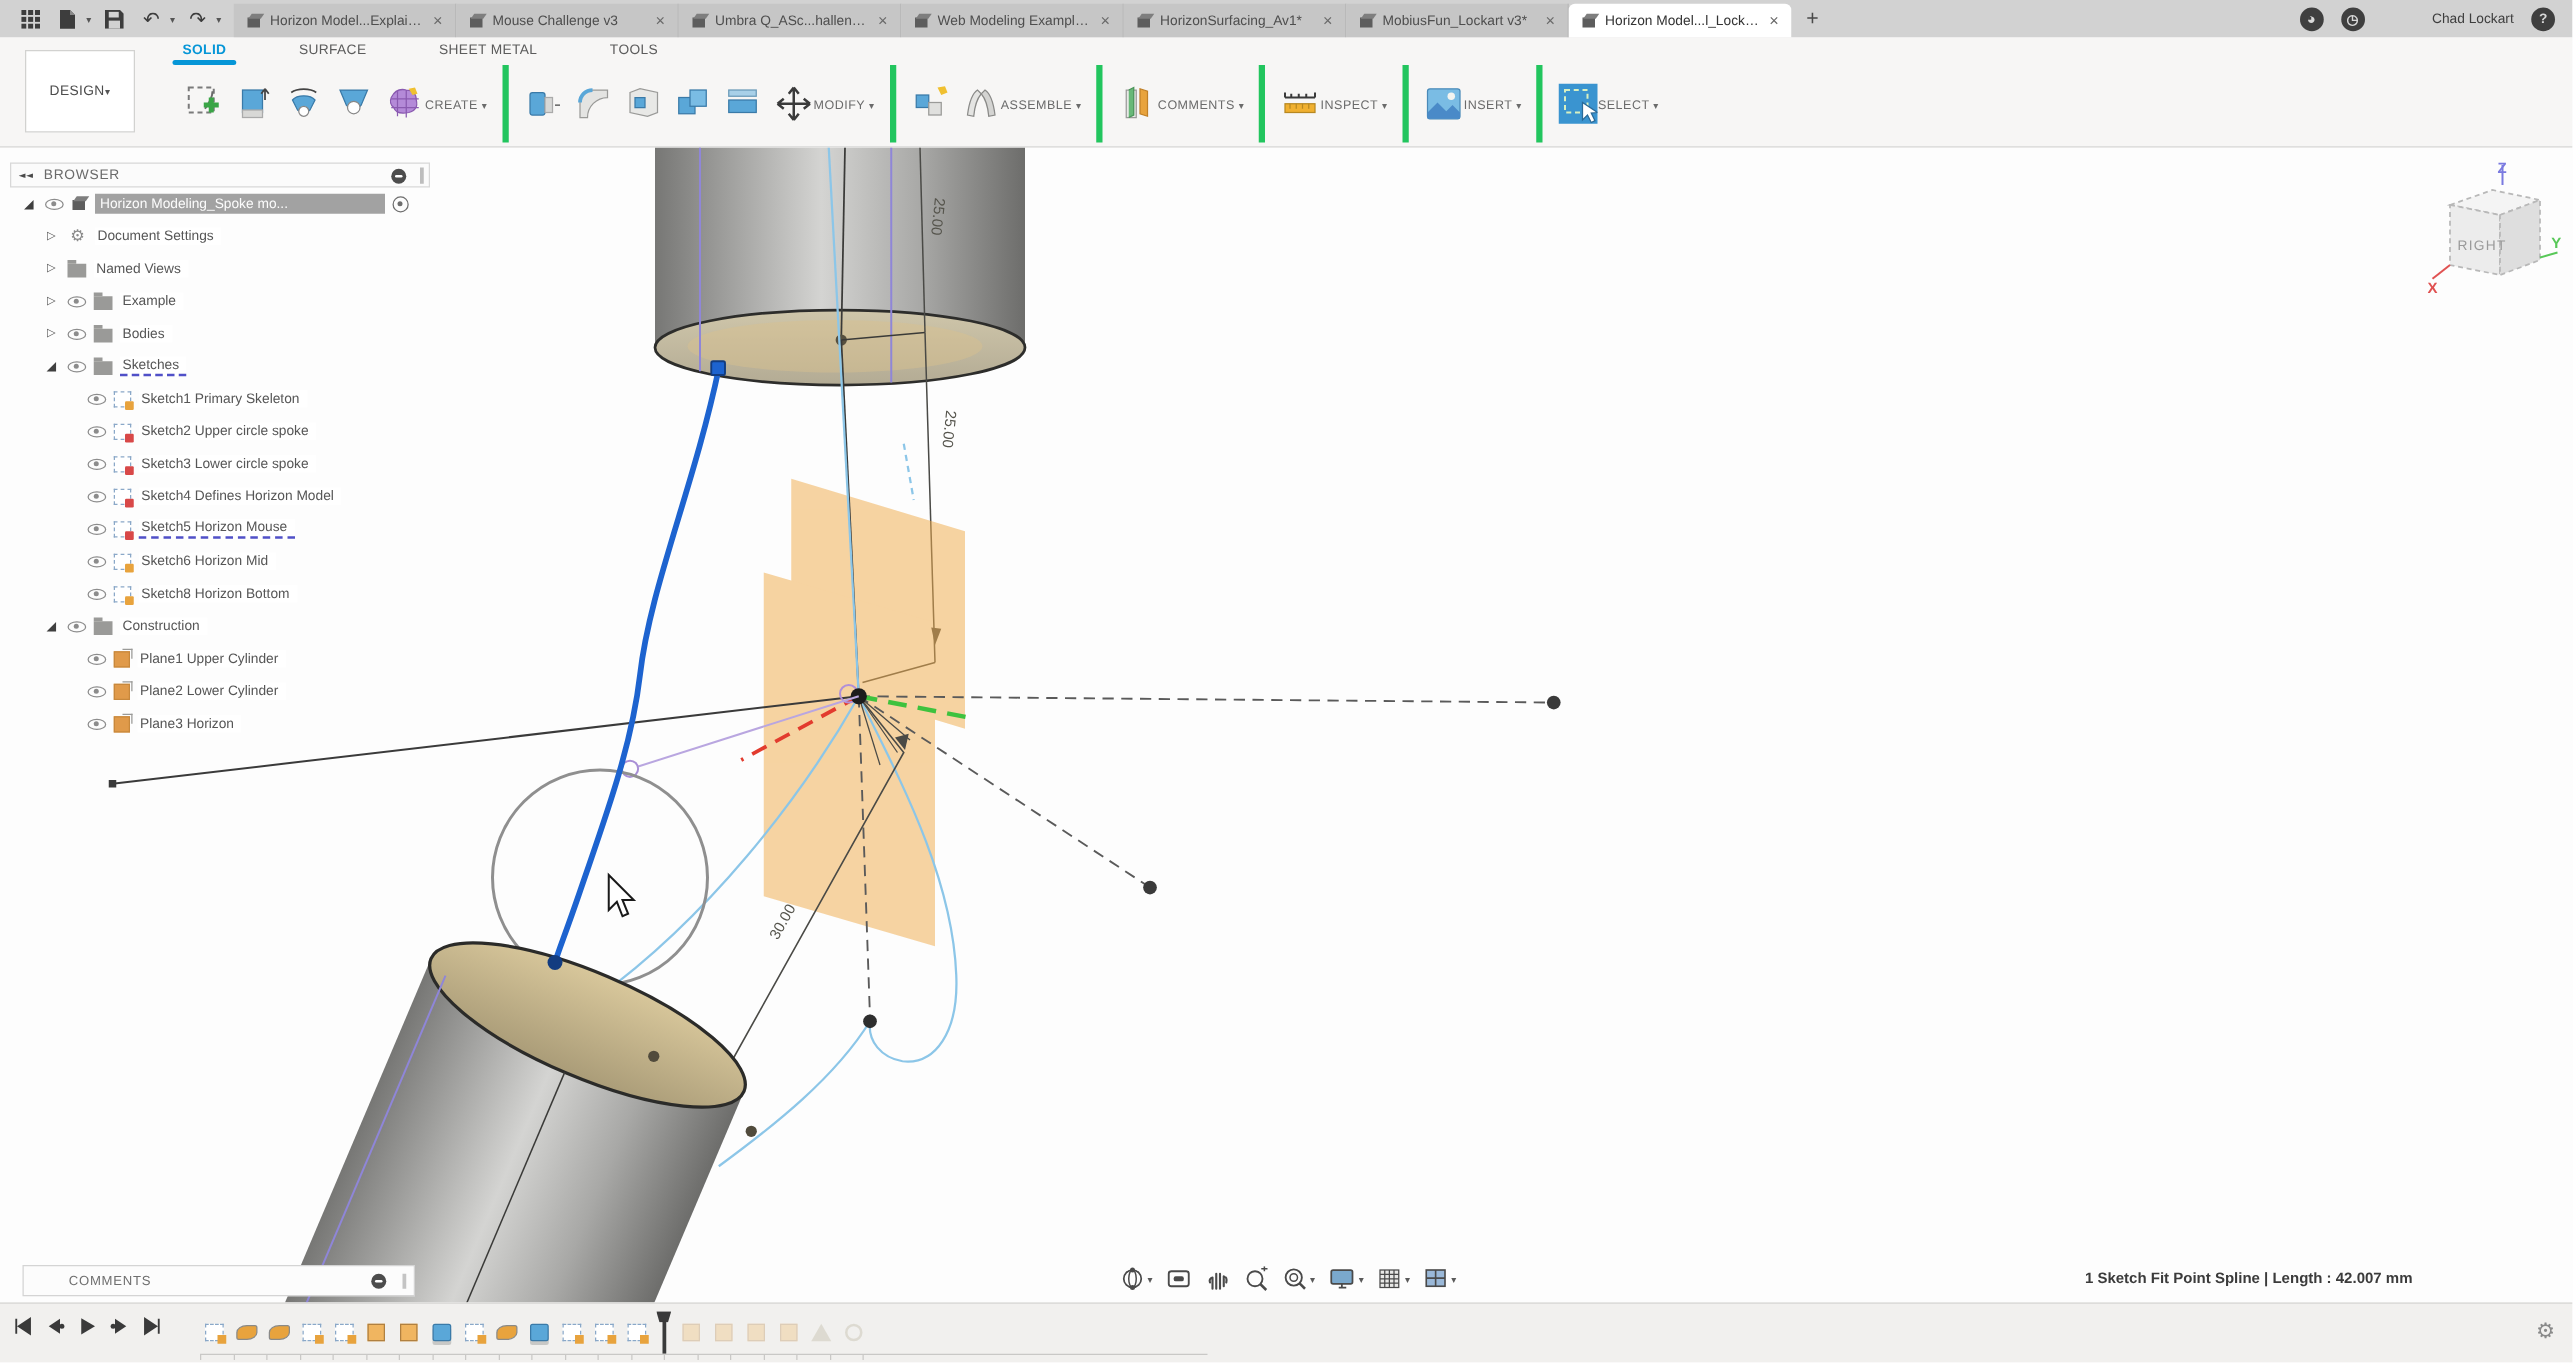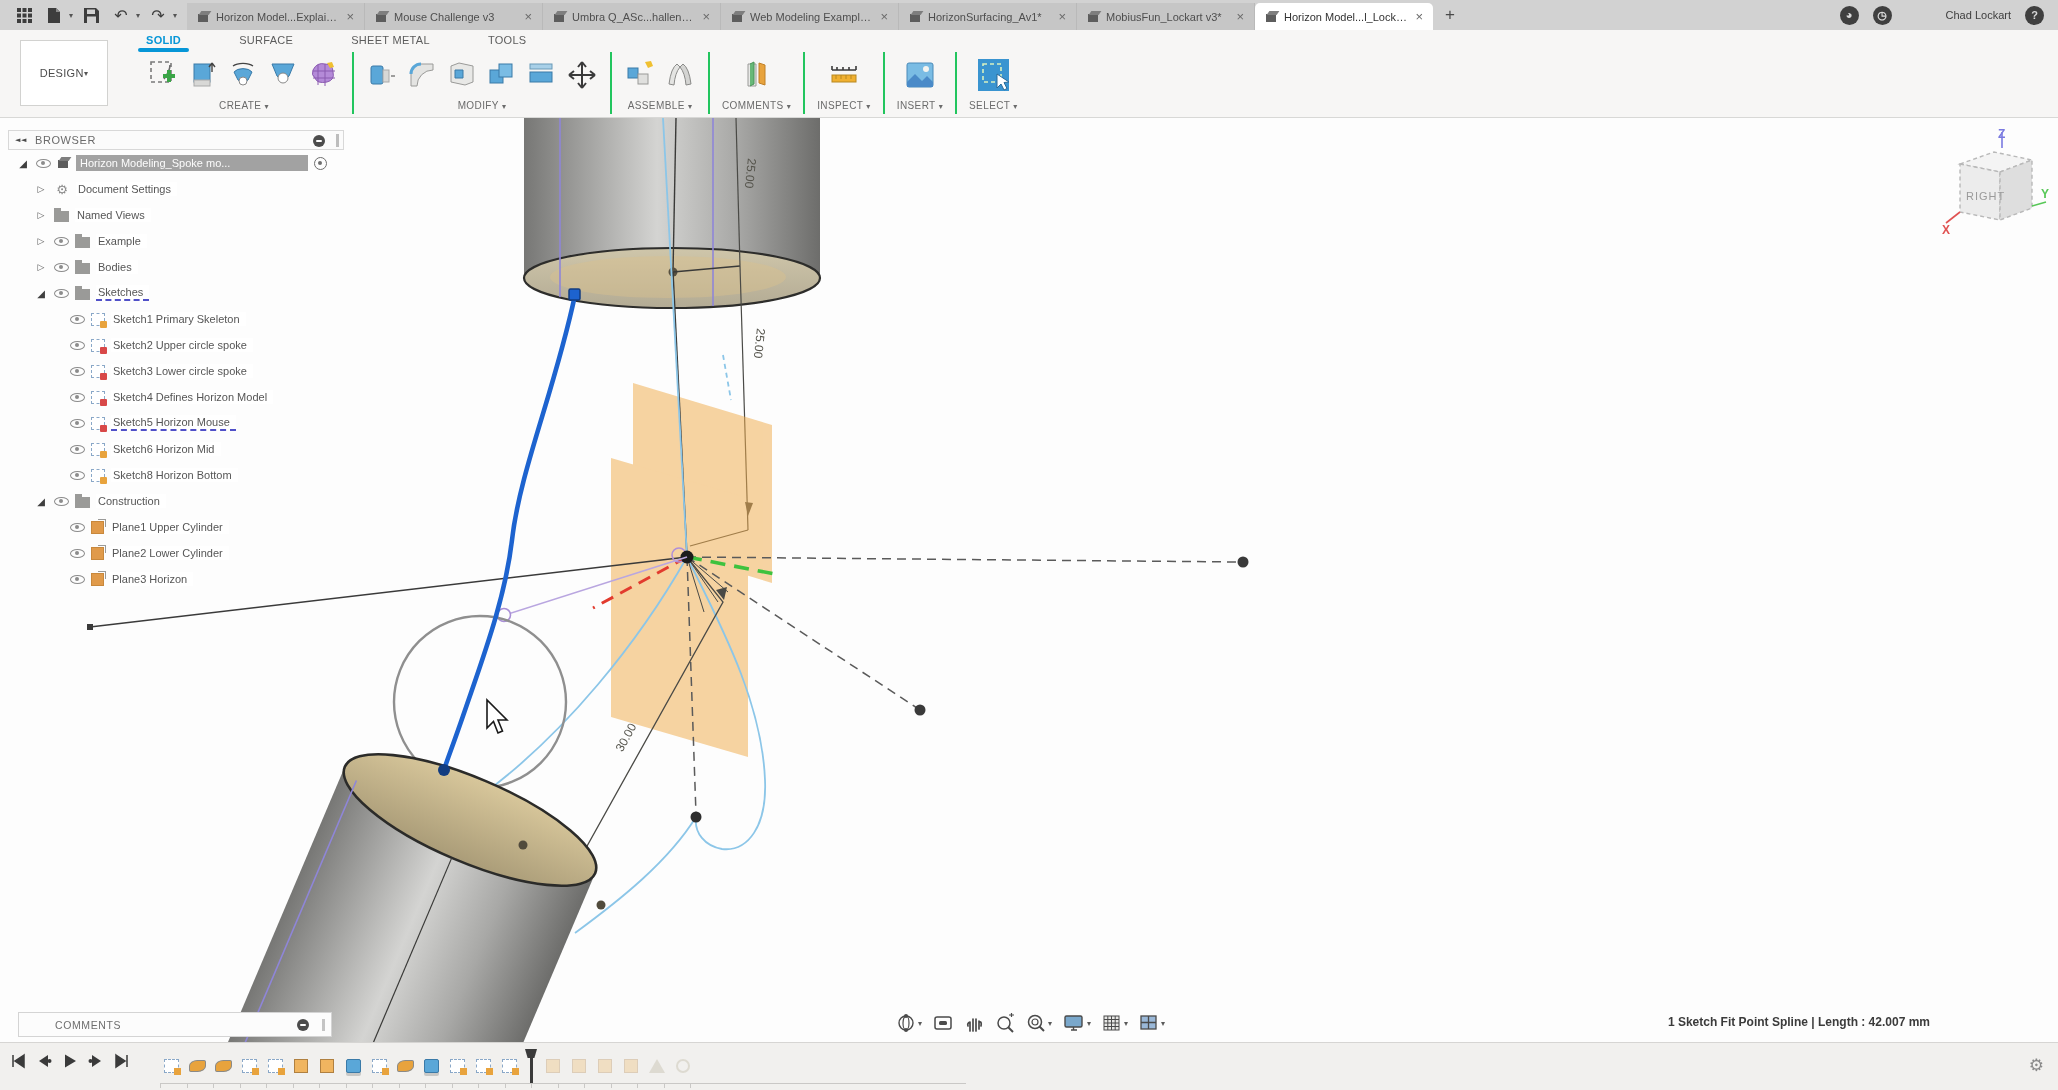--- a/index.html
+++ b/index.html
@@ -25,22 +25,22 @@
   .username { font-size:11px; color:#3e3e3e;margin-left:40px; }
 
   
   .ribbon { position:absolute; top:30px; left:0; width:2058px; height:88px; background:#f7f6f5; border-bottom:1px solid #d8d8d6; }
   .design-btn { position:absolute; left:20px; top:10px; width:88px; height:66px; background:#fff; border:1px solid #d2d2d0; display:flex; align-items:center; justify-content:center; font-size:11px; color:#4c4c4c; letter-spacing:.3px; }
   .ribbon-tabs { position:absolute; left:140px; top:2px; display:flex; gap:46px; font-size:11px; color:#5c5c5c;align-items:flex-end; }
   .rtab { padding:2px 6px 4px; position:relative; letter-spacing:.3px; }
   .rtab.active { color:#0696d7; font-weight:bold; }
   .rtab.active::after { content:""; position:absolute; left:-2px; right:-2px; bottom:-2px; height:4px; background:#0696d7; border-radius:2px; }
   .rgroups { position:absolute; left:136px; top:22px; display:flex; height:62px; }
-  .rgroup { display:flex; flex-direction:column; align-items:center; padding:0 12px; position:relative; }
-  .rgroup + .rgroup { border-left:2px solid #22c55e; }
+  .rgroup { display:flex; flex-direction:row; align-items:center; padding:0 12px; position:relative; }
+  .rgroup + .rgroup { border-left:5px solid #22c55e; }
   .rg-icons { display:flex; align-items:center; gap:8px; height:46px; }
   .rg-label { font-size:10px; color:#6b6b6b; letter-spacing:.4px; margin-top:2px; }
   .ric { width:32px; height:32px; display:flex; align-items:center; justify-content:center; }
 
   
   .browser { position:absolute; left:8px; top:130px; width:336px; font-size:11px; color:#565656; }
   .browser-header { height:20px; background:#fbfbfb; border:1px solid #d8d8d8; display:flex; align-items:center; padding:0 6px; letter-spacing:.6px; color:#6a6a6a; position:relative; }
   .bh-collapse { font-family:"DejaVu Sans",sans-serif; font-size:7px; margin-right:8px; color:#4a4a4a; }
   .bh-dot, .cm-dot { width:12px; height:12px; border-radius:50%; background:#4c4c4c; position:absolute; right:18px; top:4px; }
   .bh-dot::after, .cm-dot::after { content:""; position:absolute; left:3px; top:5px; width:6px; height:2px; background:#fff; border-radius:1px; }

